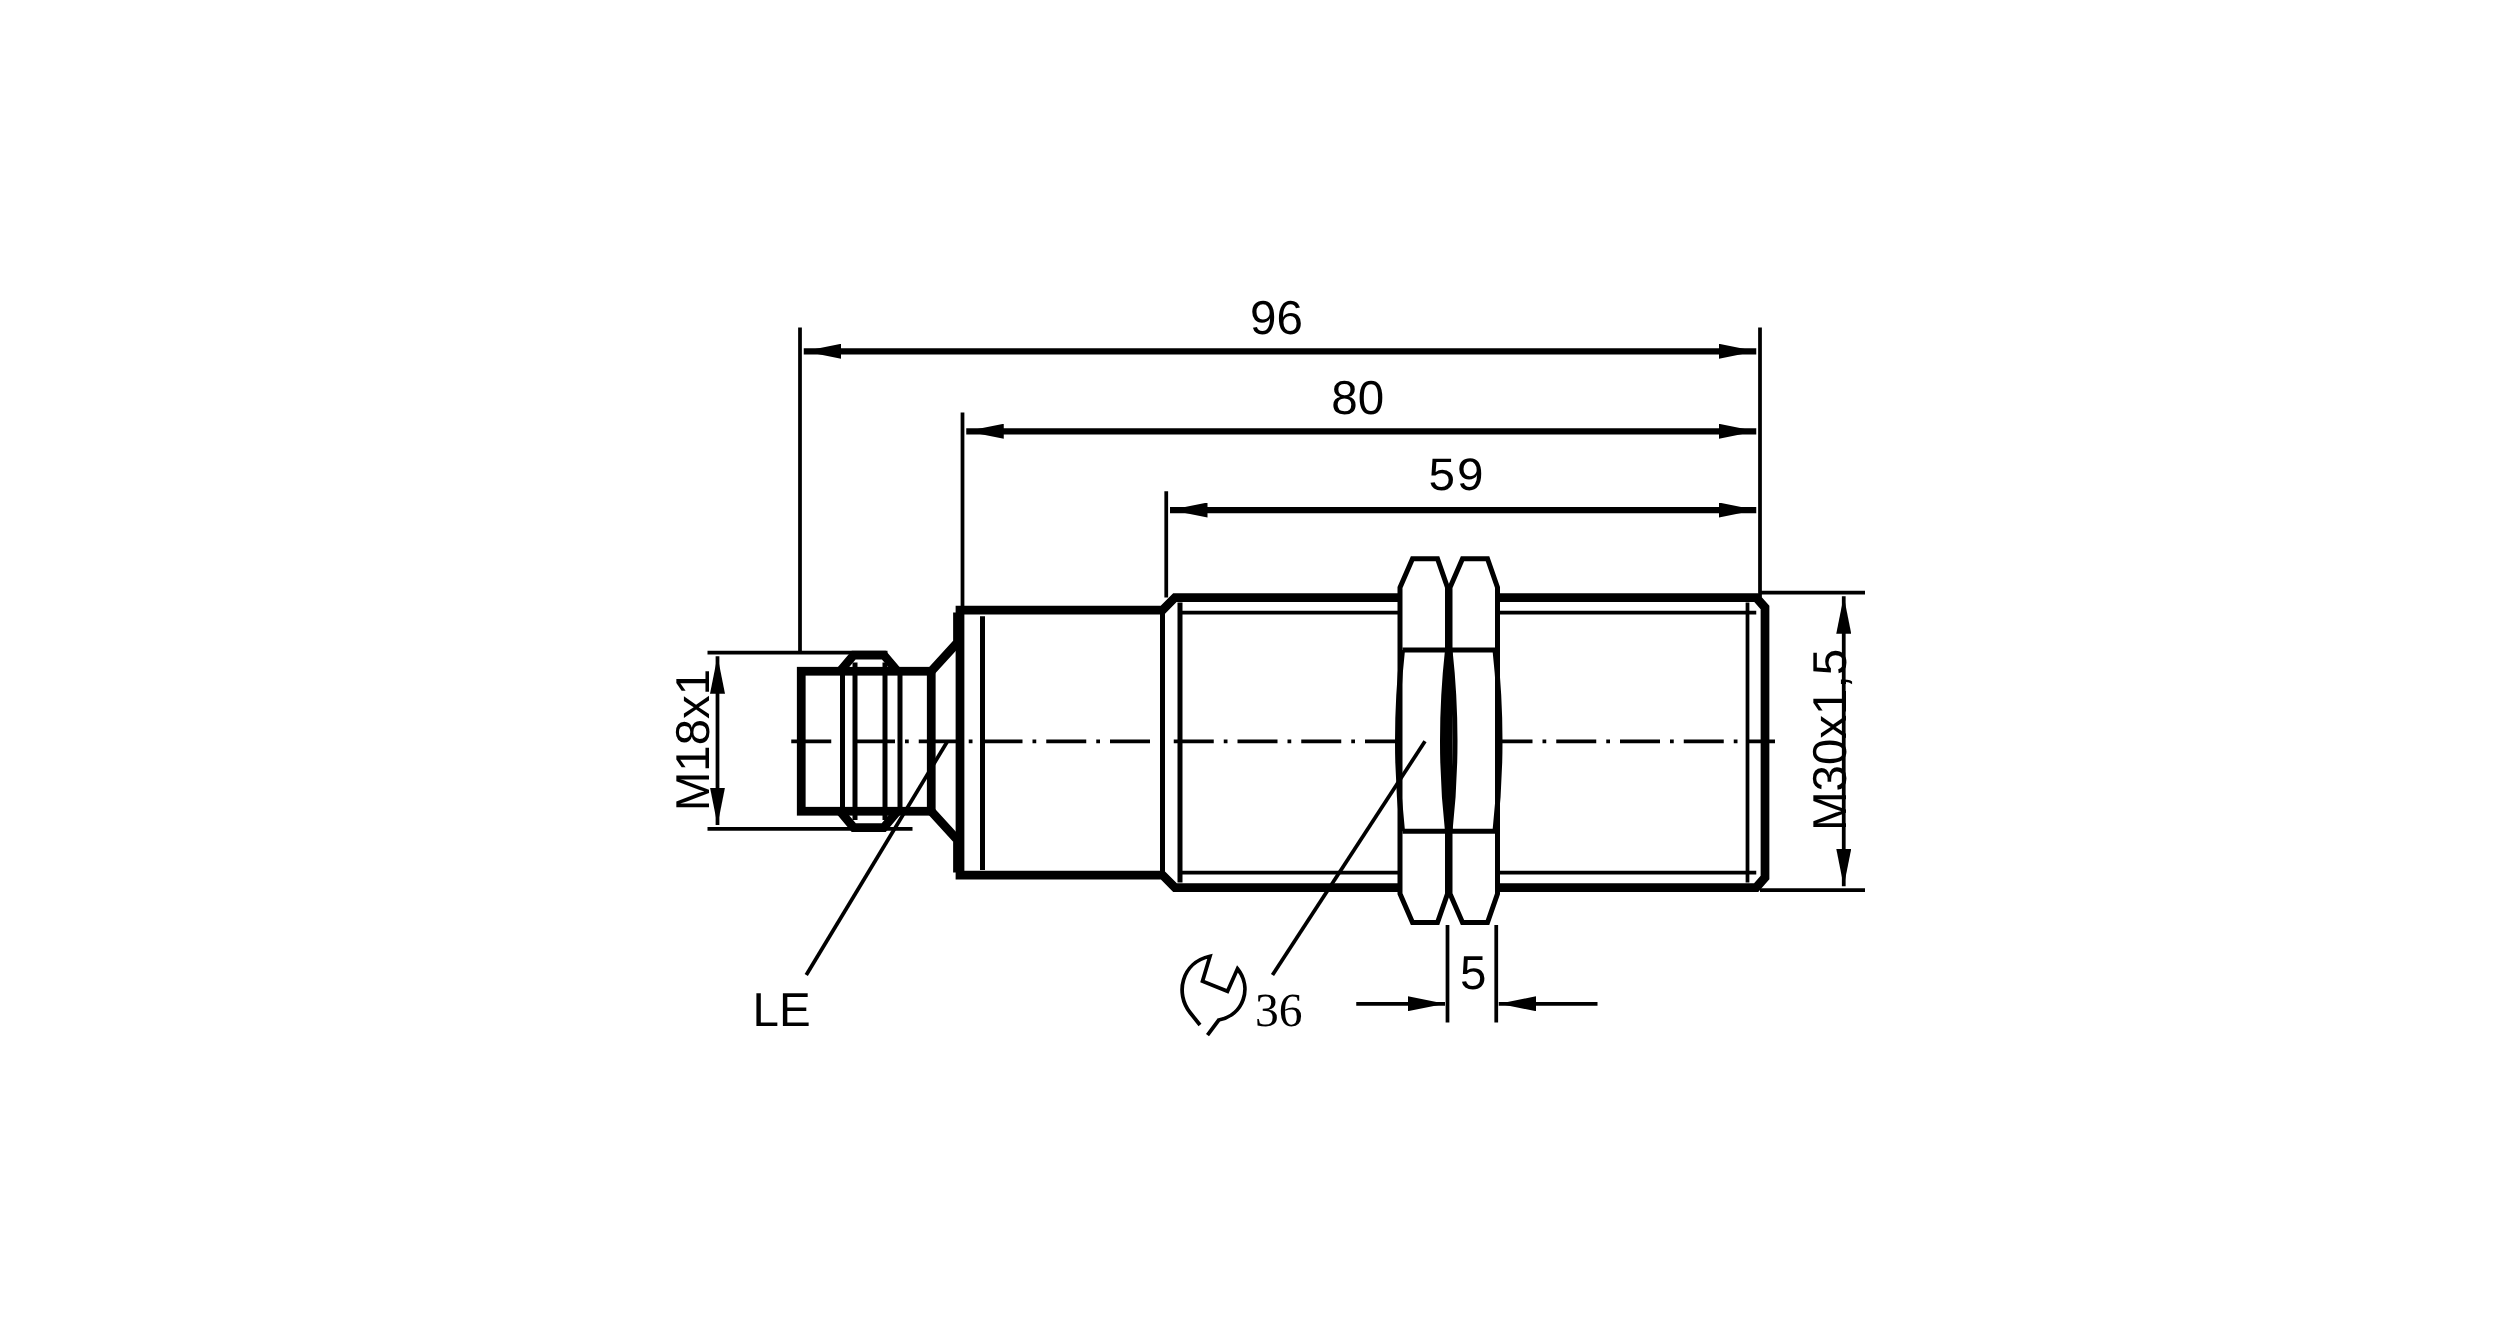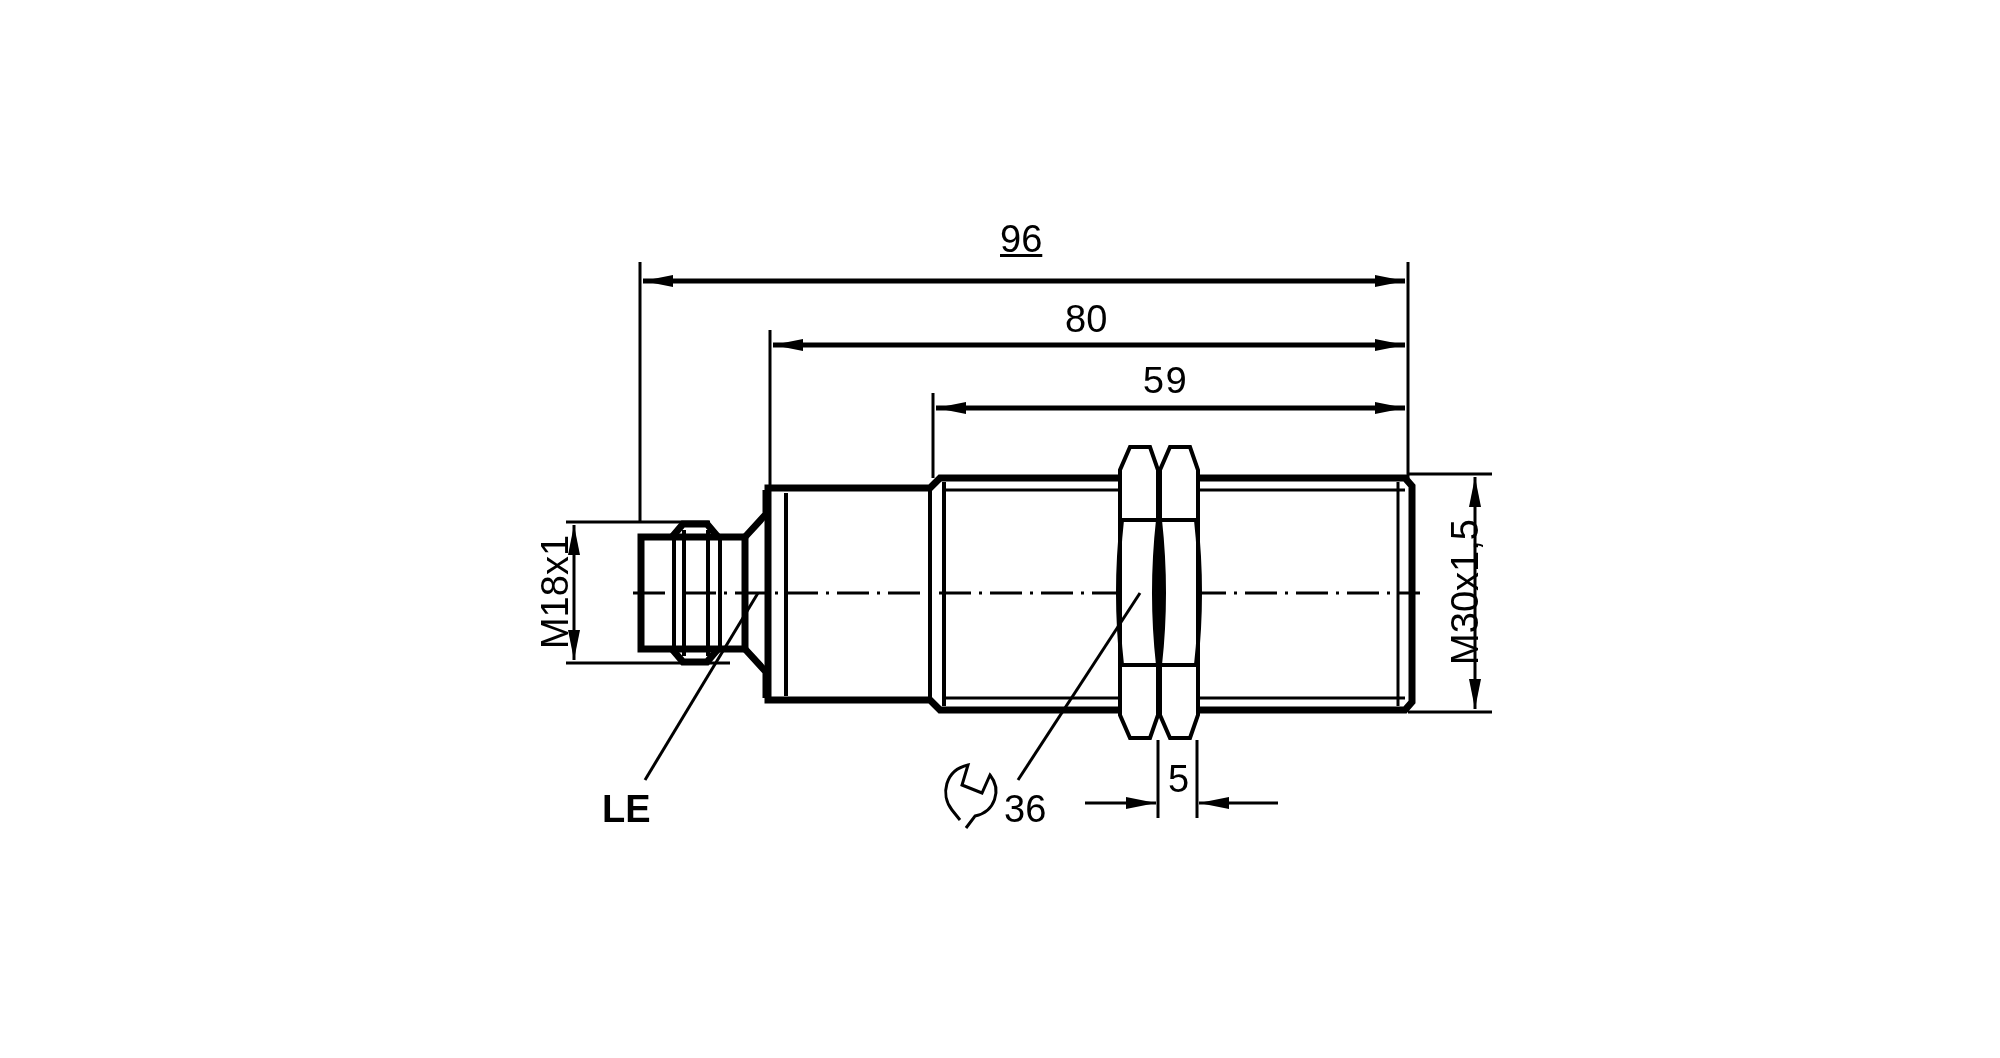--- a/index.html
+++ b/index.html
@@ -89,20 +89,20 @@
   <g stroke="#000" stroke-width="3" fill="none">
     <line x1="758" y1="593" x2="645" y2="780"></line>
     <line x1="1140" y1="593" x2="1018" y2="780"></line>
   </g>
 
   <g stroke="#000" stroke-width="3" fill="none">
     <path d="M960,820 L952,810 C940,795 945,770 968,765 L962,785 L982,793 L990,775 C1002,790 995,812 975,816 L966,828"></path>
   </g>
 </svg>
 
-<div class="lbl" style="left:1000px; top:220px;text-decoration:underline;">96</div>
+<div class="lbl" style="left:1000px; top:236px;">96</div>
 <div class="lbl" style="left:1065px; top:300px;text-align:center;">80</div>
 <div class="lbl" style="left:1142px; top:364px;font-family:Liberation Mono, monospace;">59</div>
 <div class="lbl" style="left:1168px; top:760px;">5</div>
-<div class="lbl" style="left:1004px; top:790px;">36</div>
-<div class="lbl" style="left:602px; top:790px;font-weight:bold;">LE</div>
+<div class="lbl" style="left:1004px; top:790px;font-family:Liberation Serif, serif;">36</div>
+<div class="lbl" style="left:602px; top:790px;">LE</div>
 <div class="lbl vlbl" style="left:495px; top:573px; width:120px; text-align:center;">M18x1</div>
 <div class="lbl vlbl" style="left:1385px; top:573px; width:160px; text-align:center;">M30x1,5</div>
 
 </body></html>

